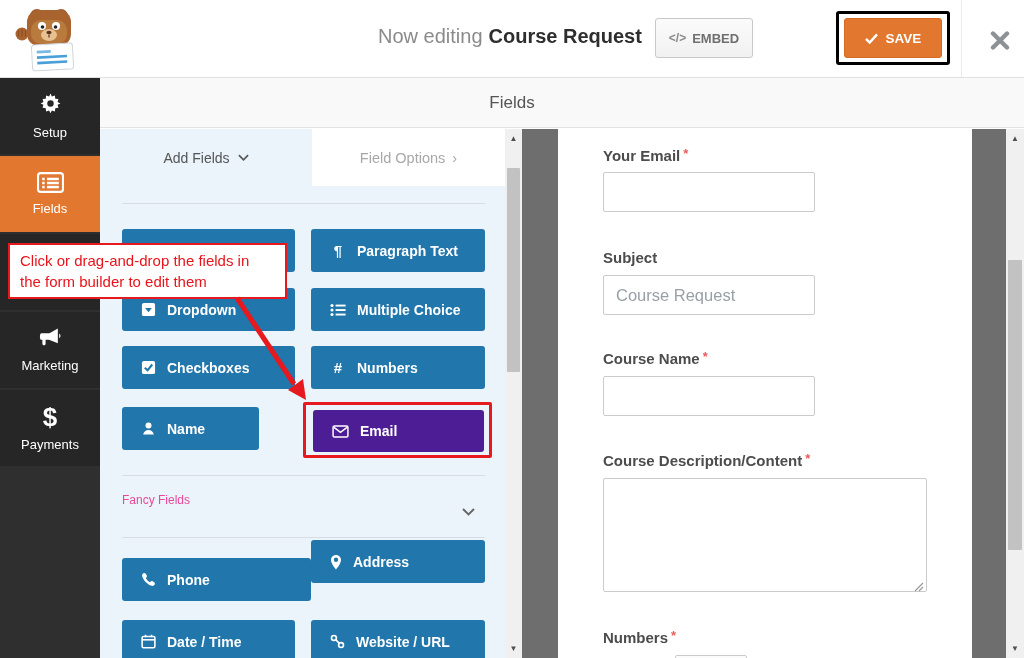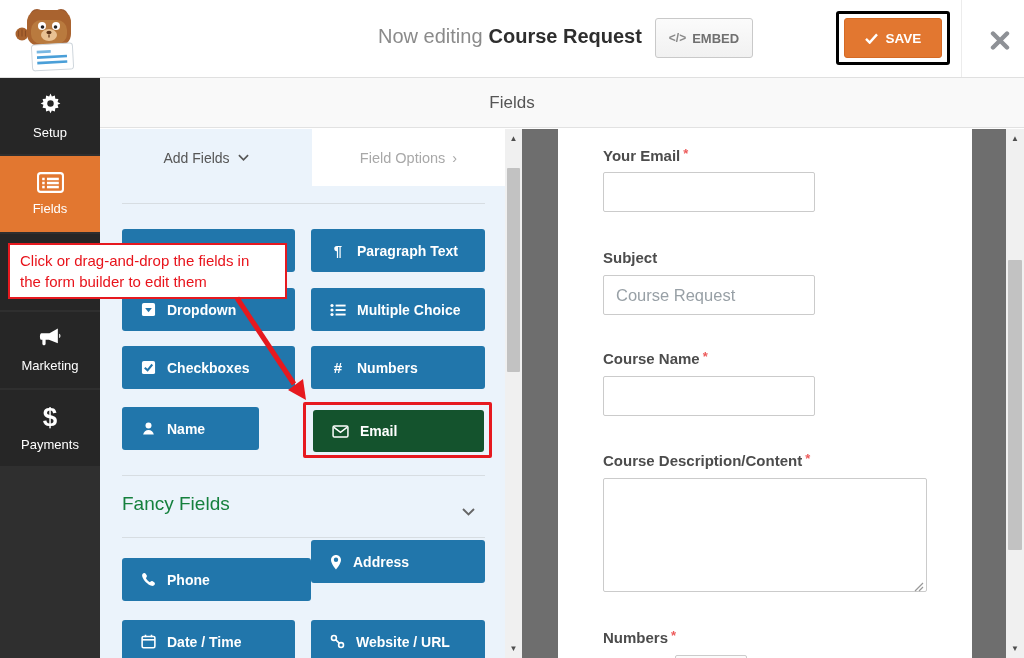--- a/index.html
+++ b/index.html
@@ -56,23 +56,23 @@
   .fbtn svg{flex:0 0 auto;}
   .glyph-ic{font-size:15px;font-weight:700;width:16px;text-align:center;}
   .b0{left:122px;top:229px;width:173px;}
   .b1{left:311px;top:229px;width:174px;}
   .b2{left:122px;top:288px;width:173px;}
   .b3{left:311px;top:288px;width:174px;}
   .b4{left:122px;top:346px;width:173px;}
   .b5{left:311px;top:346px;width:174px;}
   .b6{left:122px;top:407px;width:137px;}
   .email-frame{left:303px;top:402px;width:189px;height:56px;border:3px solid #e6191f;border-radius:2px;z-index:40;}
-  .b7{left:313px;top:410px;width:171px;height:42px;background:#14532d;z-index:41;}
-
-  .fancy-heading{left:122px;top:493px;font-size:19px;color:#15803d;cursor:pointer;}
+  .b7{left:313px;top:410px;width:171px;height:42px;background:#4c1d95;z-index:41;}
+
+  .fancy-heading{left:122px;top:493px;font-size:12px;color:#ec4899;cursor:pointer;}
   .fancy-chevron{left:462px;top:502px;cursor:pointer;}
   .b8{left:122px;top:558px;width:189px;}
   .b9{left:311px;top:540px;width:174px;}
   .b10{left:122px;top:620px;width:173px;}
   .b11{left:311px;top:620px;width:174px;}
 
   
   .sb-track{background:#f0f0f0;}
   .p-track{left:505px;top:129px;width:17px;height:529px;}
   .v-track{left:1006px;top:129px;width:18px;height:529px;}

